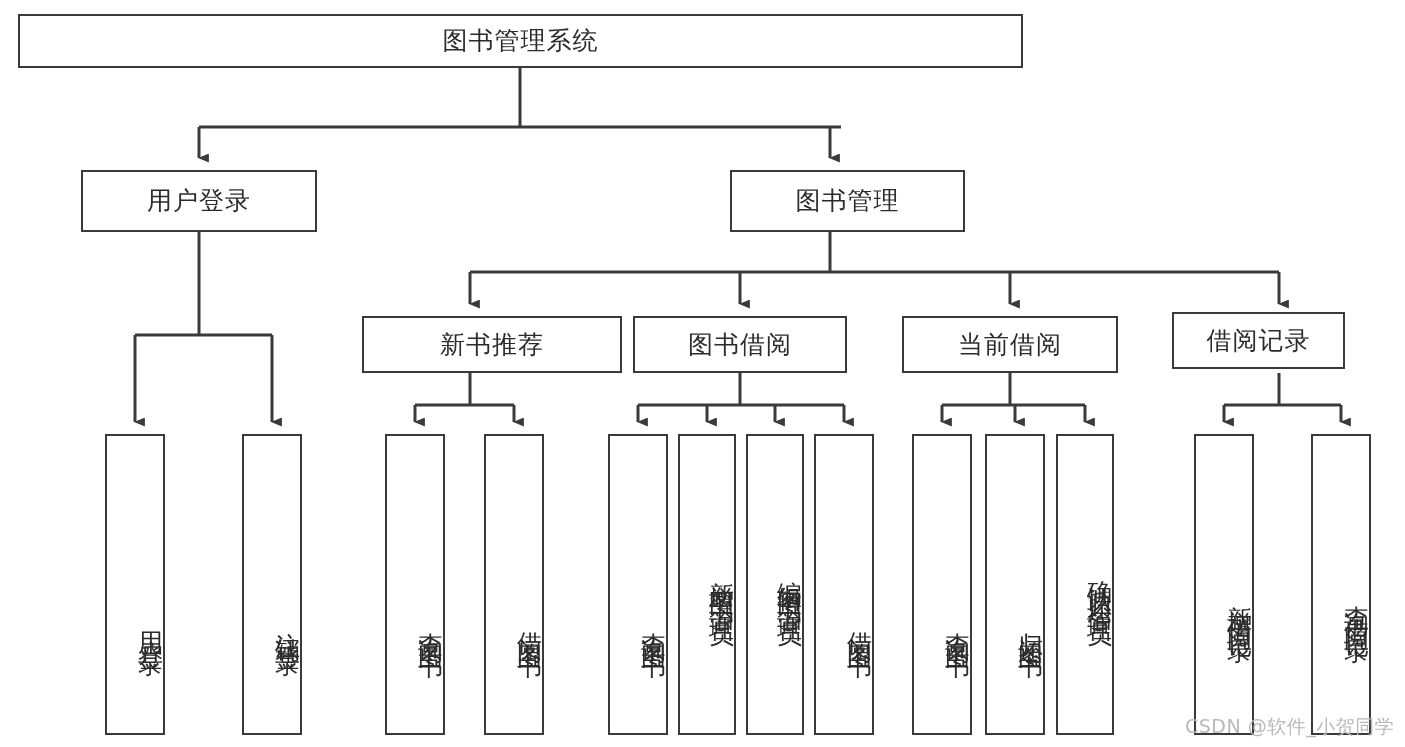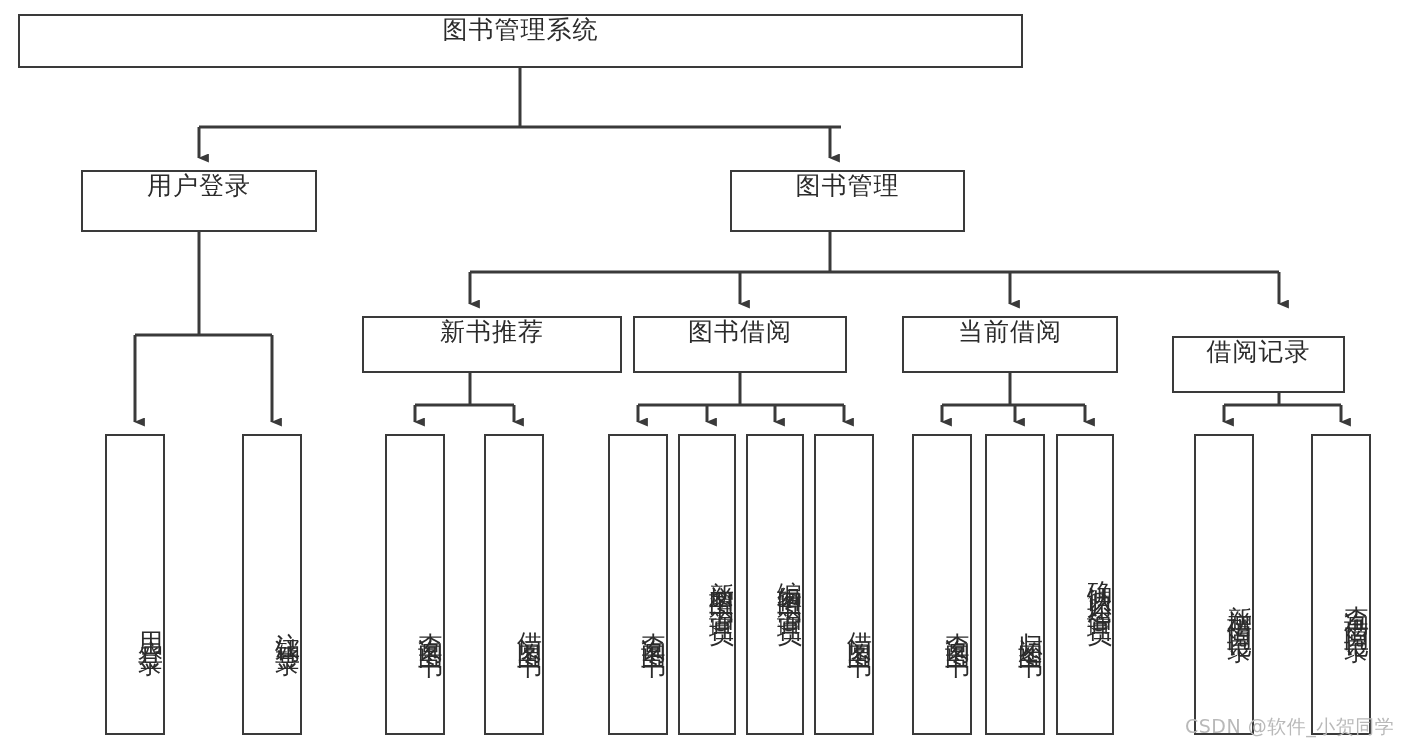--- a/index.html
+++ b/index.html
@@ -25,20 +25,21 @@
     width: 1405px;
     height: 747px;
     pointer-events: none;
   }
   .node {
     position: absolute;
     box-sizing: border-box;
     background: #ffffff;
     border: 2px solid #3a3a3a;
     display: flex;
+    align-items: center;
     justify-content: center;
     color: #2b2b2b;
   }
   .node.horiz {
     font-size: 25px;
     letter-spacing: 1px;
     line-height: 1.1;
   }
   .node.vert {
     font-size: 25px;
@@ -138,21 +139,21 @@
 
   <div class="node horiz" style="left:362px; top:316px; width:260px; height:57px;">
     <span class="label">新书推荐</span>
   </div>
   <div class="node horiz" style="left:633px; top:316px; width:214px; height:57px;">
     <span class="label">图书借阅</span>
   </div>
   <div class="node horiz" style="left:902px; top:316px; width:216px; height:57px;">
     <span class="label">当前借阅</span>
   </div>
-  <div class="node horiz" style="left:1172px; top:336px; width:173px; height:57px;">
+  <div class="node horiz" style="left:1172px; top:312px; width:173px; height:57px;">
     <span class="label">借阅记录</span>
   </div>
 
   <div class="node vert" style="left:105px; top:434px; width:60px; height:301px; padding-top:82px;">
     <span class="label">用户登录</span>
   </div>
   <div class="node vert" style="left:242px; top:434px; width:60px; height:301px; padding-top:82px;">
     <span class="label">注销登录</span>
   </div>
 

